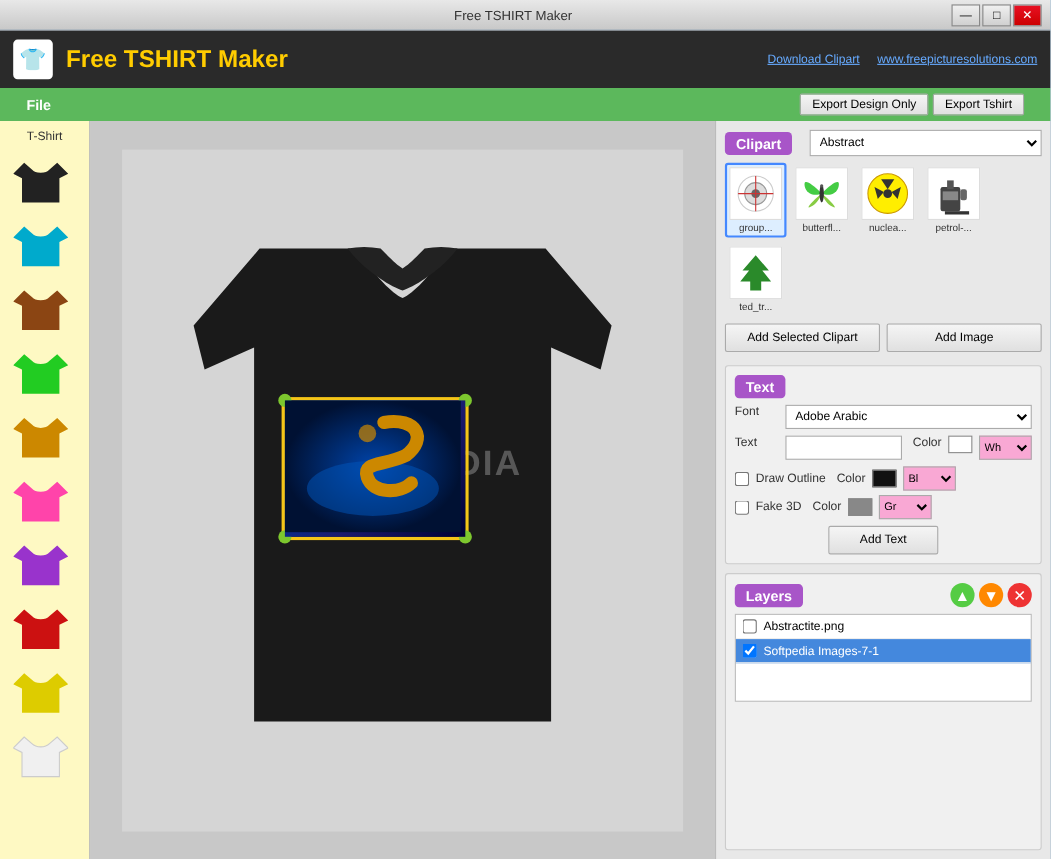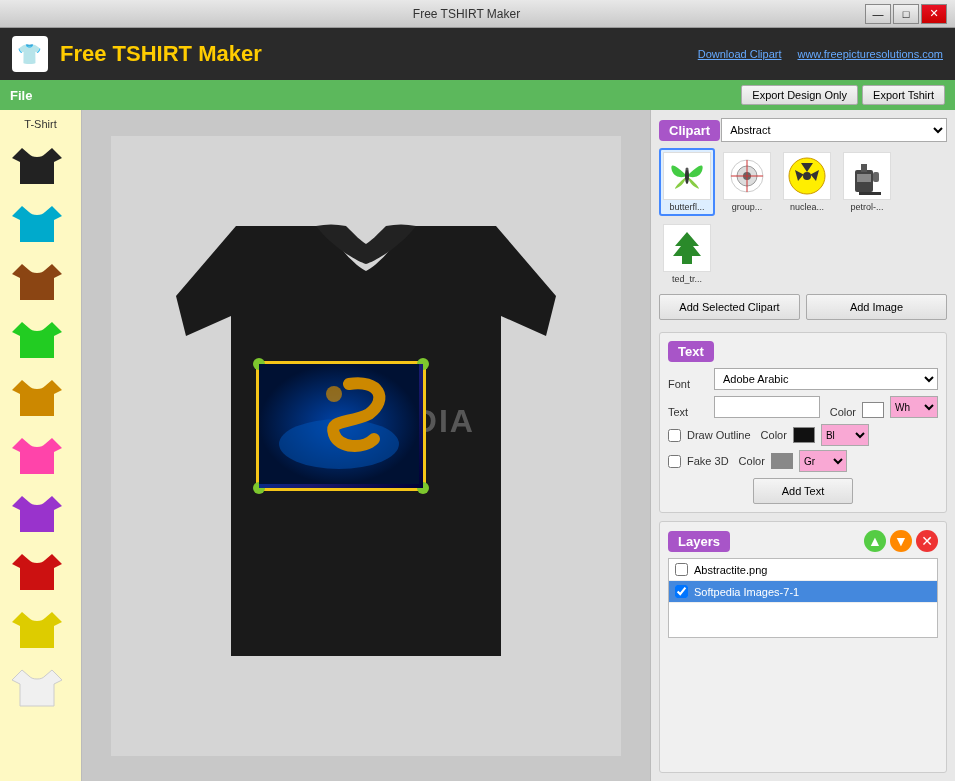--- a/index.html
+++ b/index.html
@@ -47,21 +47,21 @@
     #app-title span { color: #ffcc00; }
     #header-links { margin-left: auto; display: flex; gap: 16px; }
     #header-links a { color: #66aaff; text-decoration: underline; font-size: 11px; cursor: pointer; }
 
     
     #menu-bar {
       background: #5cb85c;
       height: 30px;
       display: flex;
       align-items: center;
-      padding: 0 10px;
+      padding: 0 24px;
       justify-content: space-between;
     }
     #file-menu { color: white; font-weight: bold; font-size: 13px; }
     #menu-buttons { display: flex; gap: 4px; }
     .menu-btn {
       background: linear-gradient(to bottom, #f5f5f5, #e0e0e0);
       border: 1px solid #aaa;
       padding: 3px 10px;
       cursor: pointer;
       font-size: 11px;
@@ -166,21 +166,21 @@
       display: flex;
       flex-direction: column;
       gap: 8px;
       overflow-y: auto;
     }
 
     
     .section-header {
       display: flex;
       align-items: center;
-      gap: 1px;
+      gap: 16px;
       margin-bottom: 6px;
     }
     .section-title {
       background: #a855c8;
       color: white;
       font-weight: bold;
       padding: 3px 10px;
       border-radius: 4px;
       font-size: 13px;
     }
@@ -234,21 +234,21 @@
       border: 1px solid #aaa;
       cursor: pointer;
       font-size: 11px;
       border-radius: 2px;
     }
 
     
     #text-section { border: 1px solid #ccc; padding: 8px; background: #f0f0f0; border-radius: 3px; }
     .form-row {
       display: flex;
-      align-items: flex-end;
+      align-items: flex-start;
       margin-bottom: 6px;
       gap: 6px;
     }
     .form-label { width: 40px; font-size: 11px; color: #333; flex-shrink: 0; }
     .form-input {
       flex: 1;
       height: 22px;
       border: 1px solid #aaa;
       background: white;
       font-size: 11px;
@@ -483,41 +483,41 @@
           <option>Abstract</option>
           <option>Animals</option>
           <option>Sports</option>
           <option>Nature</option>
         </select>
       </div>
       <div id="clipart-grid">
         <div class="clipart-item">
           <div class="clipart-icon">
             <svg width="40" height="40" viewBox="0 0 40 40">
+              <circle cx="20" cy="20" r="16" fill="white" stroke="#ccc"></circle>
+              <circle cx="20" cy="20" r="10" fill="#dddddd" stroke="#999"></circle>
+              <circle cx="20" cy="20" r="4" fill="#666"></circle>
+              <line x1="20" y1="4" x2="20" y2="36" stroke="#cc3333" stroke-width="1"></line>
+              <line x1="4" y1="20" x2="36" y2="20" stroke="#cc3333" stroke-width="1"></line>
+            </svg>
+          </div>
+          <span class="clipart-label">group...</span>
+        </div>
+        <div class="clipart-item">
+          <div class="clipart-icon">
+            <svg width="40" height="40" viewBox="0 0 40 40">
               <path d="M20,20 C10,10 2,5 5,15 C8,22 15,22 20,20" fill="#44cc44"></path>
               <path d="M20,20 C30,10 38,5 35,15 C32,22 25,22 20,20" fill="#44cc44"></path>
               <path d="M20,20 C10,28 5,35 10,32 C15,30 18,25 20,20" fill="#88cc44"></path>
               <path d="M20,20 C30,28 35,35 30,32 C25,30 22,25 20,20" fill="#88cc44"></path>
               <ellipse cx="20" cy="20" rx="2" ry="8" fill="#333"></ellipse>
               <circle cx="20" cy="13" r="1.5" fill="#555"></circle>
             </svg>
           </div>
           <span class="clipart-label">butterfl...</span>
-        </div>
-        <div class="clipart-item">
-          <div class="clipart-icon">
-            <svg width="40" height="40" viewBox="0 0 40 40">
-              <circle cx="20" cy="20" r="16" fill="white" stroke="#ccc"></circle>
-              <circle cx="20" cy="20" r="10" fill="#dddddd" stroke="#999"></circle>
-              <circle cx="20" cy="20" r="4" fill="#666"></circle>
-              <line x1="20" y1="4" x2="20" y2="36" stroke="#cc3333" stroke-width="1"></line>
-              <line x1="4" y1="20" x2="36" y2="20" stroke="#cc3333" stroke-width="1"></line>
-            </svg>
-          </div>
-          <span class="clipart-label">group...</span>
         </div>
         <div class="clipart-item">
           <div class="clipart-icon">
             <svg width="40" height="40" viewBox="0 0 40 40">
               <circle cx="20" cy="20" r="18" fill="#ffee00" stroke="#cc9900"></circle>
               <circle cx="20" cy="20" r="4" fill="#333"></circle>
               <path d="M20,16 L14,7 L26,7 Z" fill="#333"></path>
               <path d="M23.5,18.5 L32,14 L29,25 Z" fill="#333"></path>
               <path d="M16.5,18.5 L8,14 L11,25 Z" fill="#333"></path>
             </svg>

